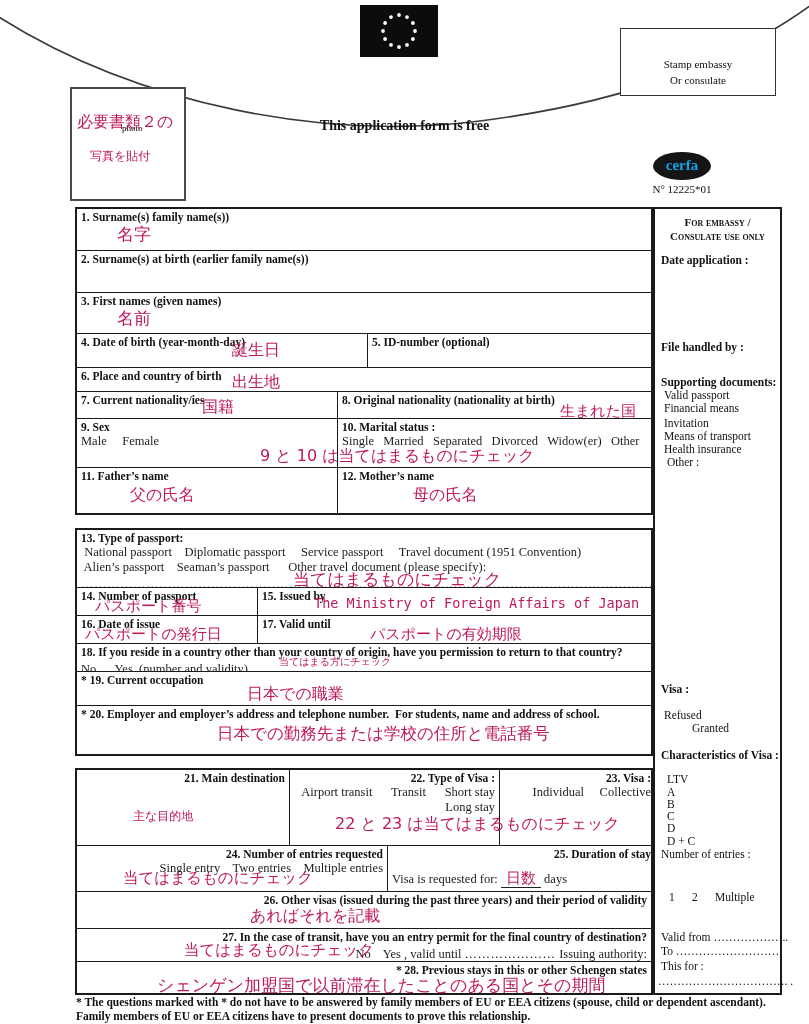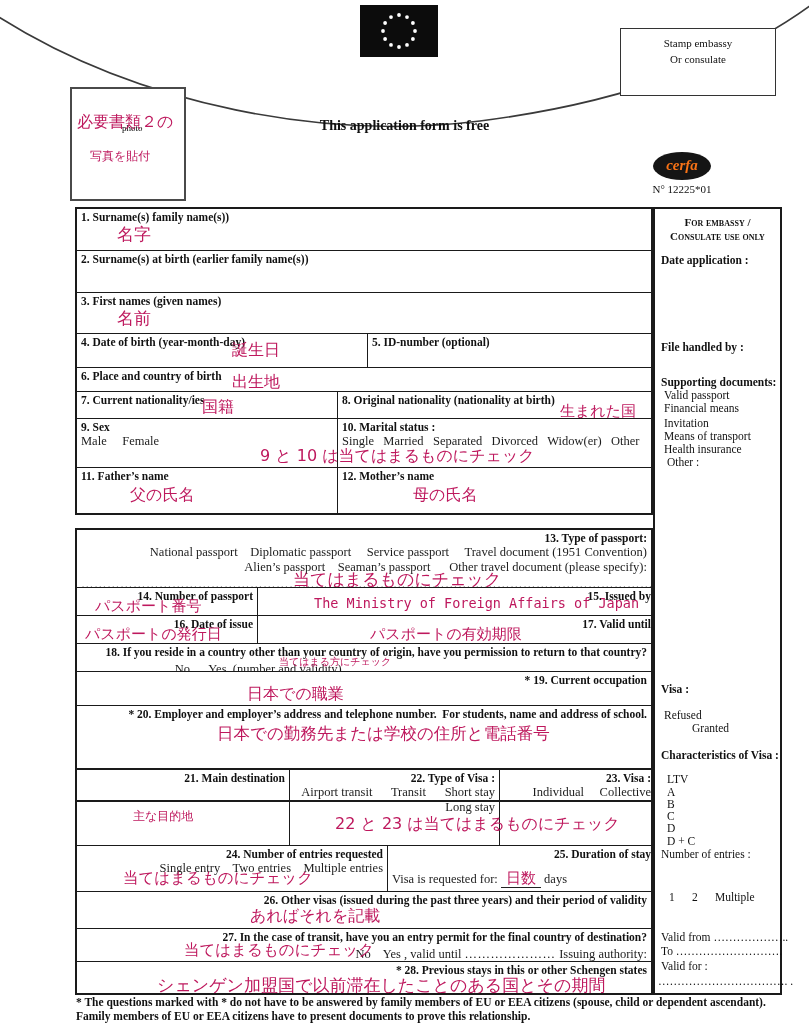--- a/index.html
+++ b/index.html
@@ -20,24 +20,24 @@
   .row.first { border-top:none; }
   .cell { position:absolute; top:0; height:100%; border-left:1px solid #1a1a1a; padding:2px 4px; overflow:hidden; }
   .cell.first { border-left:none; }
   .sidebar { position:absolute; left:653px; top:207px; width:129px; height:788px; border:2px solid #1a1a1a; font-size:11.5px; }
   .sb { position:absolute; left:6px; white-space:pre; line-height:12px; }
   .sb.b { font-weight:bold; }
   .title { position:absolute; top:85px; left:0; width:809px; text-align:center;
            font-family:"Liberation Sans", sans-serif; font-weight:bold; font-size:27px; letter-spacing:-0.5px; color:#0a0a0a; }
   .subtitle { position:absolute; top:118px; left:0; width:809px; text-align:center; font-weight:bold; font-size:14px; }
   .stampbox { position:absolute; left:620px; top:28px; width:156px; height:68px; border:1.5px solid #333; background:#fff;
-              text-align:center; padding-top:6px; font-size:11px; line-height:16px; }
+              text-align:center; padding-top:27px; font-size:11px; line-height:16px; }
   .photobox { position:absolute; left:70px; top:87px; width:116px; height:114px; border:2px solid #4a4a4a; background:#fff; }
   .cerfa { position:absolute; left:653px; top:152px; width:58px; height:28px; background:#151515; border-radius:50%;
-           color:#f97316; font-style:italic; font-weight:bold; font-size:15px; text-align:center; line-height:27px; }
+           color:#0ea5e9; font-weight:bold; font-size:15px; text-align:center; line-height:27px; }
   .cerfanum { position:absolute; left:643px; top:183px; width:78px; text-align:center; font-size:11px; }
   .footer { position:absolute; left:76px; top:996px; width:716px; font-weight:bold; font-size:11.5px; line-height:13.5px; }
   .dots { font-size:12.5px; letter-spacing:0.5px; white-space:nowrap; }
 </style>
 </head>
 <body>
 
 <div class="page">
 
   <svg class="abs" style="left:0;top:0;" width="809" height="170">
@@ -137,21 +137,21 @@
         <div class="lbl">11. Father’s name</div>
         <div class="jp abs" style="left:53px;top:17px;font-size:16px;">父の氏名</div>
       </div>
       <div class="cell" style="left:260px;width:318px;">
         <div class="lbl">12. Mother’s name</div>
         <div class="jp abs" style="left:75px;top:17px;font-size:16px;">母の氏名</div>
       </div>
     </div>
   </div>
 
-  <div class="tbl" style="top:528px;height:274px;text-align:right;">
+  <div class="tbl" style="top:528px;height:228px;">
     <div class="row first" style="top:0;height:57px;">
       <div class="cell first" style="left:0;width:100%;">
         <div class="lbl">13. Type of passport:</div>
         <div class="opt pre"> National passport    Diplomatic passport     Service passport     Travel document (1951 Convention)</div>
         <div class="opt pre"> Alien’s passport    Seaman’s passport      Other travel document (please specify):</div>
         <div class="rel" style="height:14px;">
           <span class="dots">……………………………………………………………………………………………………………………………………</span>
           <span class="jp abs" style="left:212px;top:-6px;font-size:17px;">当てはまるものにチェック</span>
         </div>
       </div>
@@ -271,19 +271,19 @@
     <div class="sb" style="top:564px;left:12px;">LTV</div>
     <div class="sb" style="top:577px;left:12px;">A</div>
     <div class="sb" style="top:589px;left:12px;">B</div>
     <div class="sb" style="top:601px;left:12px;">C</div>
     <div class="sb" style="top:613px;left:12px;">D</div>
     <div class="sb" style="top:626px;left:12px;">D + C</div>
     <div class="sb" style="top:639px;">Number of entries :</div>
     <div class="sb" style="top:682px;left:14px;">1      2      Multiple</div>
     <div class="sb" style="top:722px;">Valid from ………………..</div>
     <div class="sb" style="top:736px;">To ……………………….</div>
-    <div class="sb" style="top:751px;">Valid for :</div>
+    <div class="sb" style="top:751px;">This for :</div>
     <div class="sb" style="top:766px;left:3px;">……………………………. .</div>
   </div>
 
   <div class="footer">* The questions marked with * do not have to be answered by family members of EU or EEA citizens (spouse, child or dependent ascendant).  Family members of EU or EEA citizens have to present documents to prove this relationship.</div>
 
 </div>
 
 </body></html>

